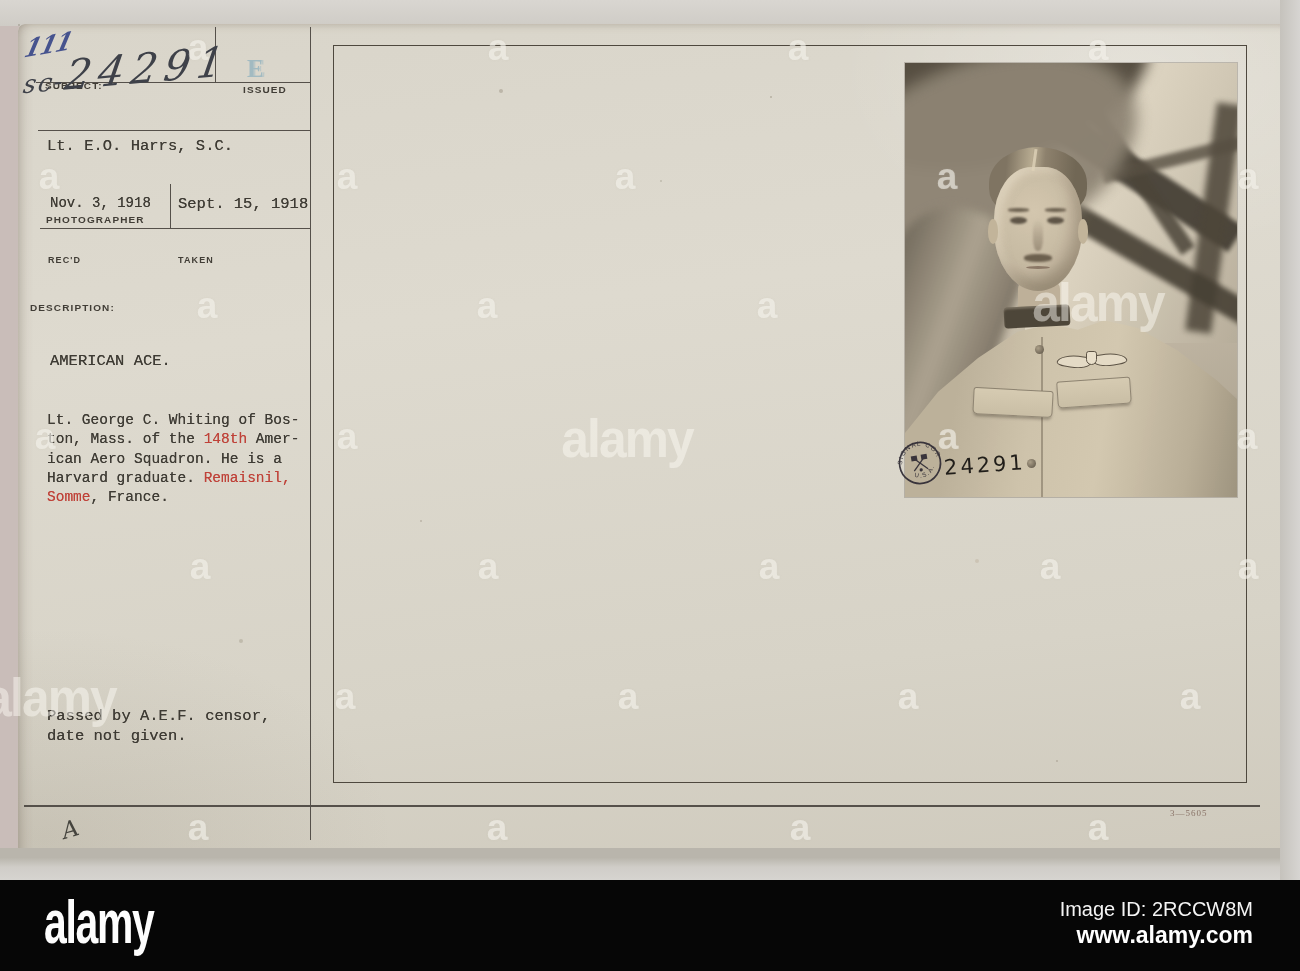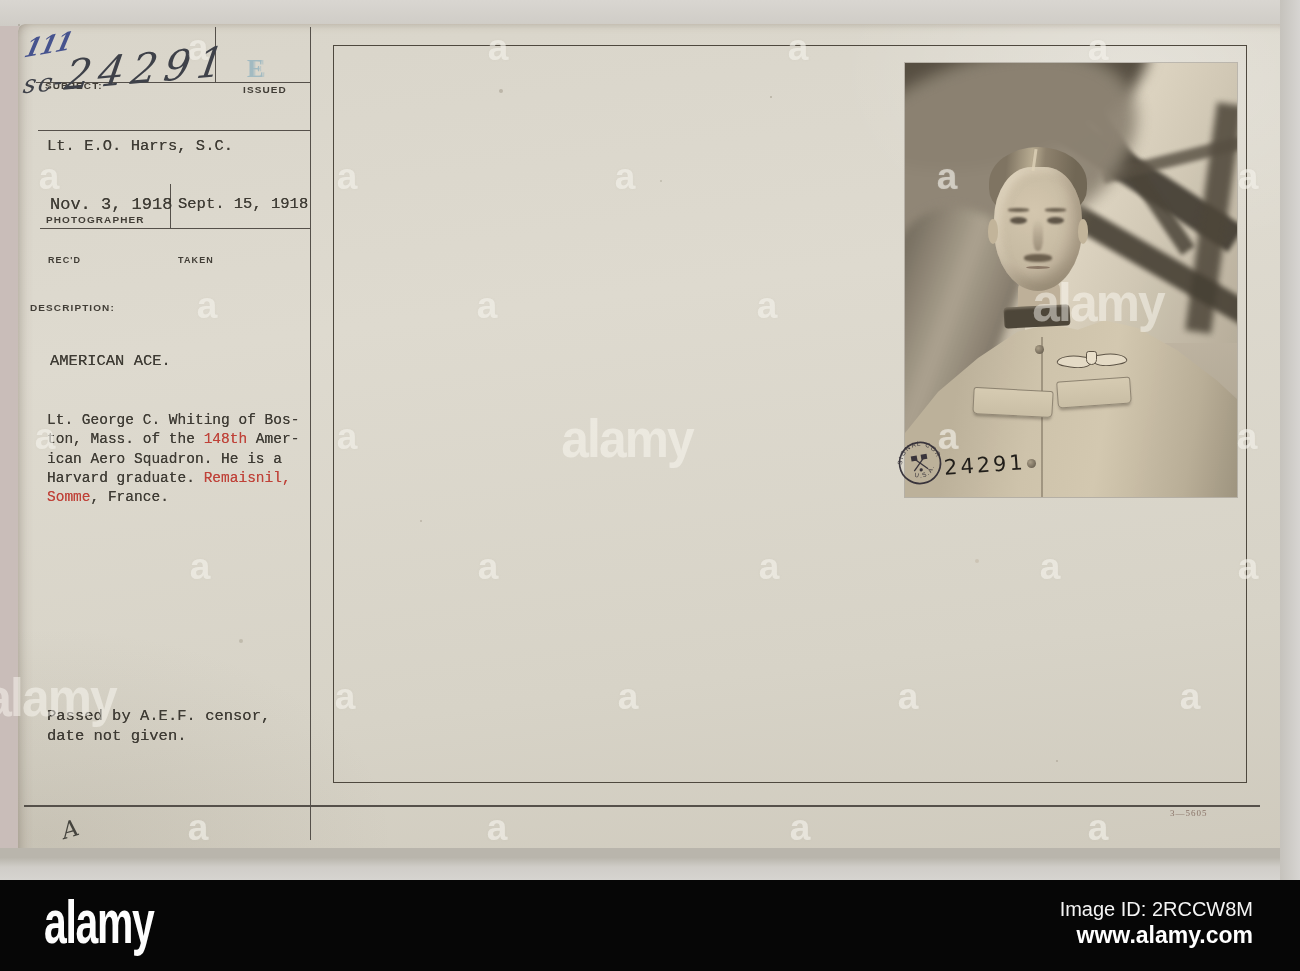--- a/index.html
+++ b/index.html
@@ -174,21 +174,21 @@
   <div class="frame-box"></div>
 
   <div class="hand mark-111">111</div>
   <div class="lbl" style="left:45px;top:40px;">SUBJECT:</div>
   <div class="hand subject-hand"><span class="pre">sc-</span><span class="dig">24291</span></div>
   <div class="lbl" style="left:243px;top:44px;">ISSUED</div>
   <div class="estamp">E</div>
 
   <div class="type" style="left:47px;top:137px;font-size:15.5px;">Lt. E.O. Harrs, S.C.</div>
   <div class="lbl" style="left:46px;top:174px;">PHOTOGRAPHER</div>
-  <div class="type" style="left:50px;top:195px;font-size:17px;">Nov. 3, 1918</div>
+  <div class="type" style="left:50px;top:195px;font-size:14px;">Nov. 3, 1918</div>
   <div class="lbl" style="left:48px;top:215px;font-size:9px;">REC'D</div>
   <div class="type" style="left:178px;top:195px;font-size:15.5px;">Sept. 15, 1918</div>
   <div class="lbl" style="left:178px;top:215px;font-size:9px;">TAKEN</div>
 
   <div class="lbl" style="left:30px;top:262px;">DESCRIPTION:</div>
   <div class="type" style="left:50px;top:352px;font-size:15.5px;">AMERICAN ACE.</div>
   <div class="type" style="left:47px;top:412px;font-size:14.5px;"><div class="tline"><span>Lt. George C. Whiting of Bos-</span></div><div class="tline"><span>ton, Mass. of the </span><span class="red">148th</span><span> Amer-</span></div><div class="tline"><span>ican Aero Squadron. He is a</span></div><div class="tline"><span>Harvard graduate. </span><span class="red">Remaisnil,</span></div><div class="tline"><span class="red">Somme</span><span>, France.</span></div></div>
 
   <div class="type" style="left:47px;top:707px;font-size:15.5px;">Passed by A.E.F. censor,</div>
   <div class="type" style="left:47px;top:727px;font-size:15.5px;">date not given.</div>

